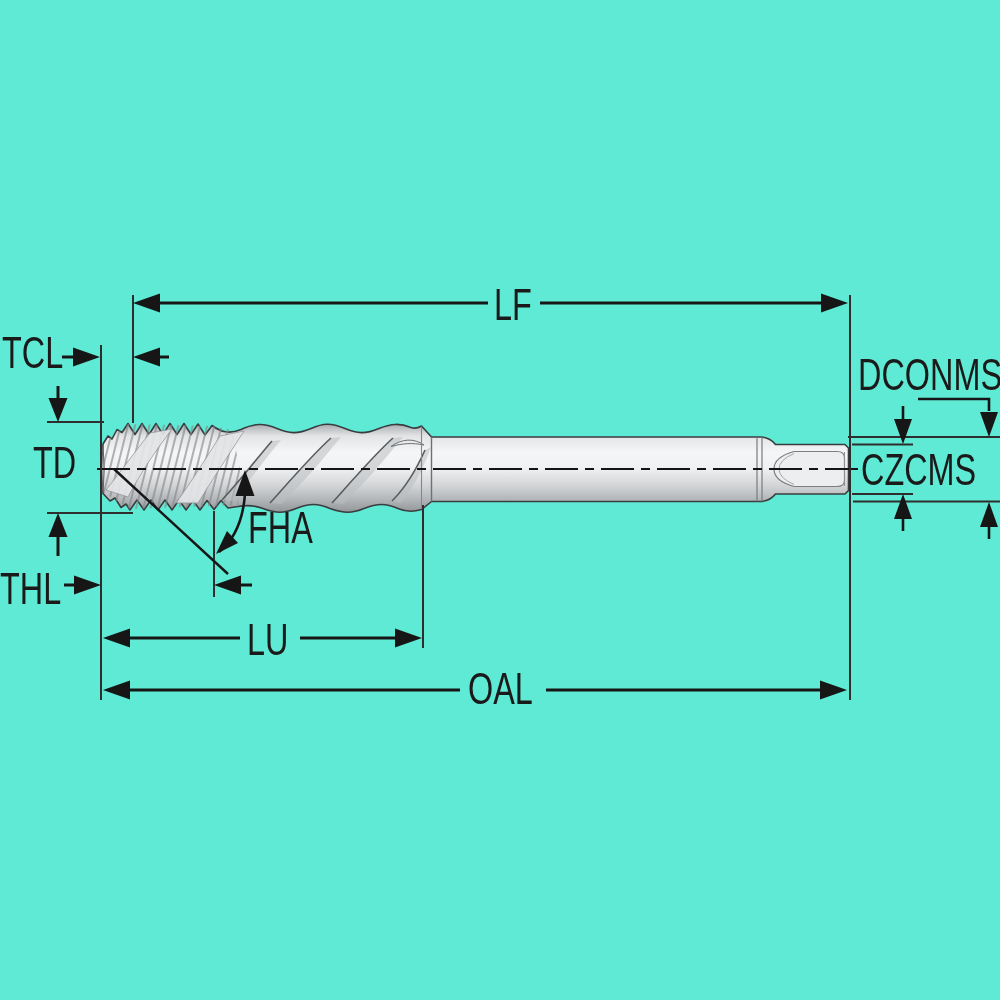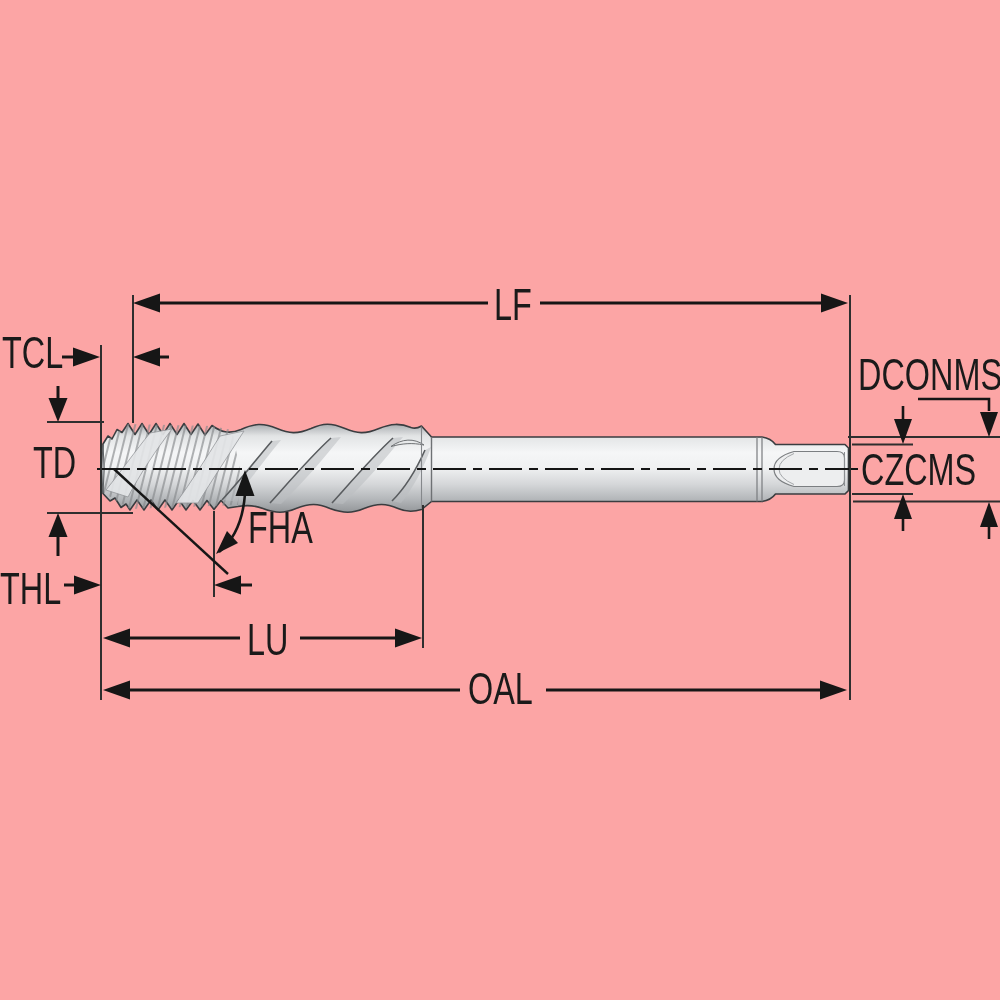--- a/index.html
+++ b/index.html
@@ -1,18 +1,18 @@
 <!DOCTYPE html>
 <html><head>
 <meta charset="utf-8">
 <style>
   html,body { margin:0; padding:0; background:#fff; }
   #canvas {
     position:relative; width:1000px; height:1000px;
-    background:#fca5a5; overflow:hidden;
+    background:#5eead4; overflow:hidden;
     font-family:"Liberation Sans", sans-serif;
   }
   #drawing { position:absolute; left:0; top:0; }
   .dim-label {
     position:absolute;
     font:400 45px/1 "Liberation Sans", sans-serif;
     color:#1a1a1a;
     transform:scaleX(0.72);
     transform-origin:0 0;
     white-space:nowrap;

